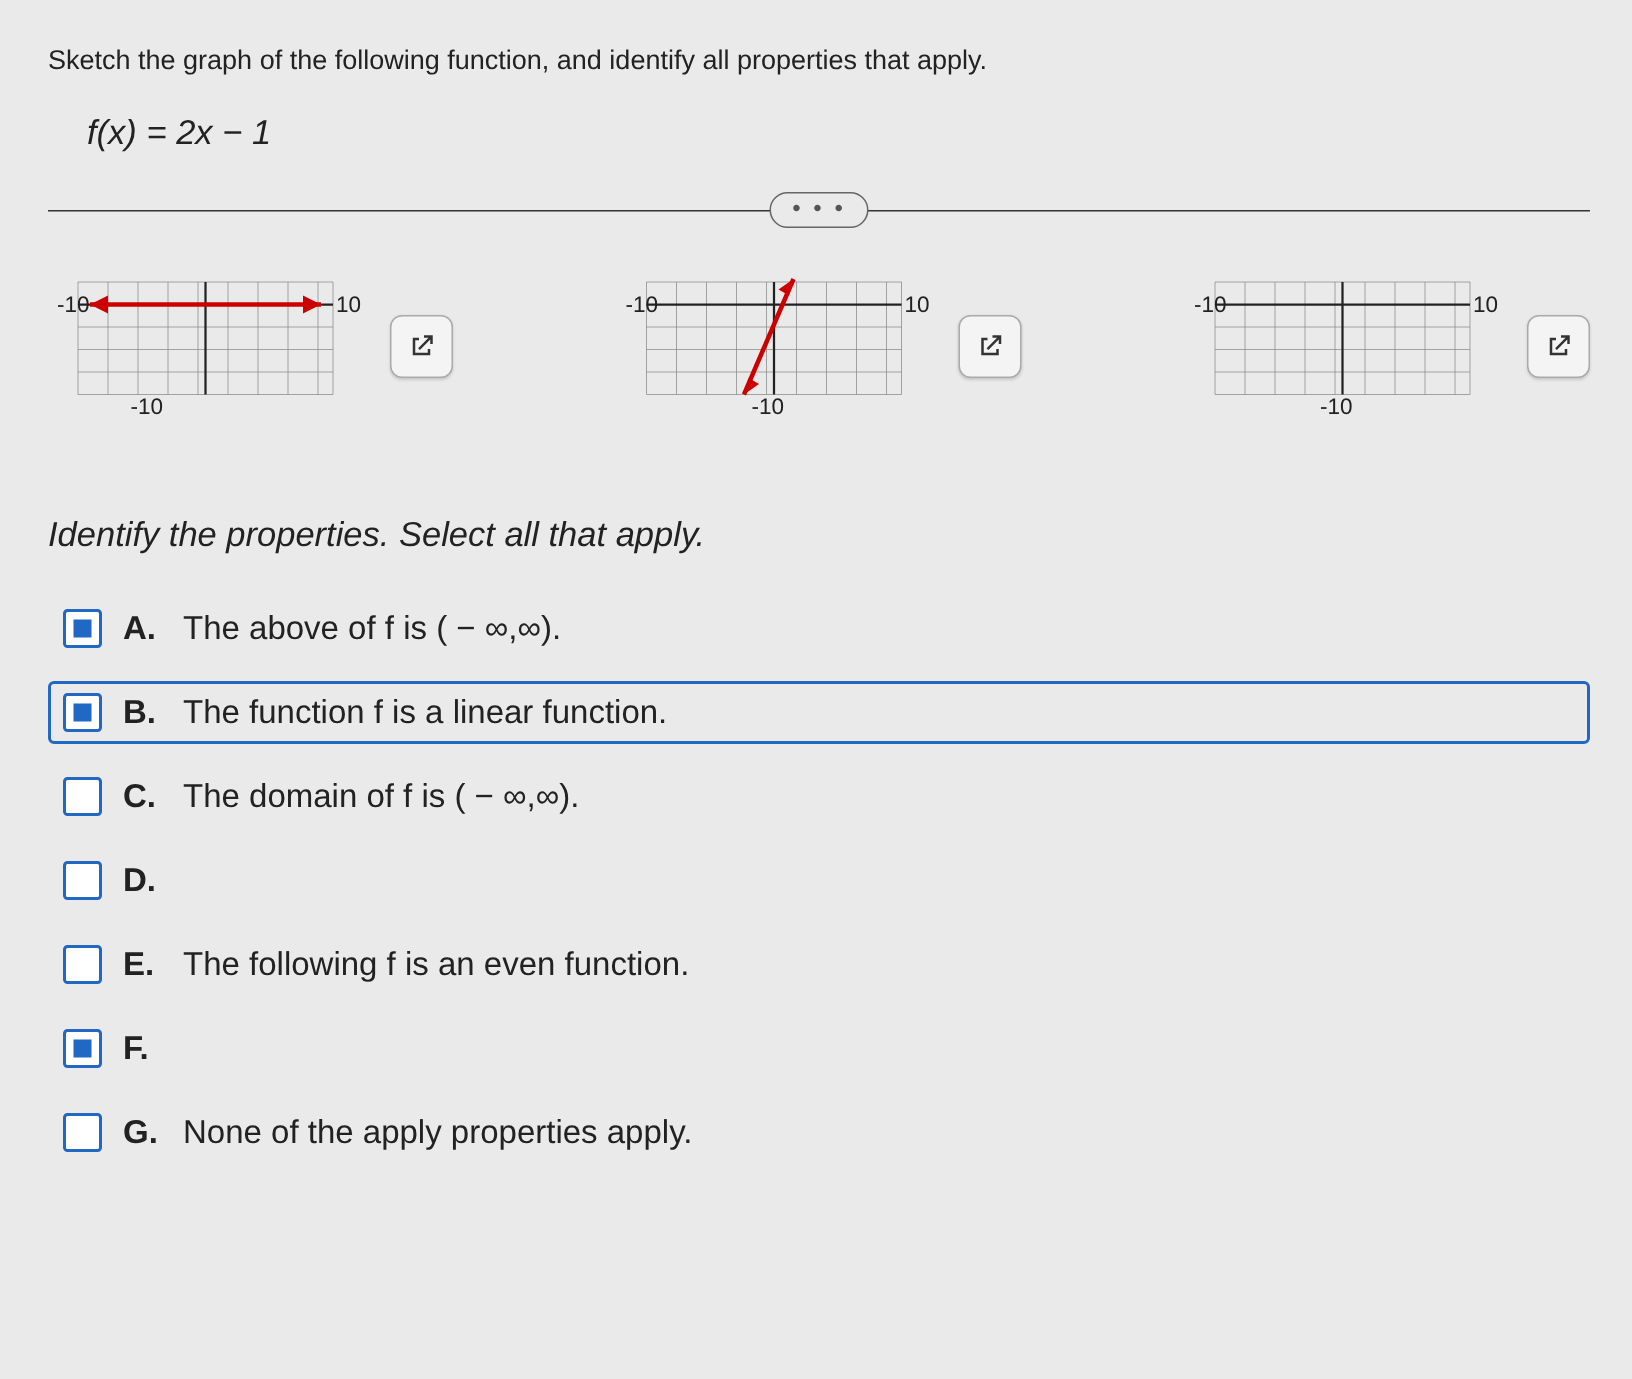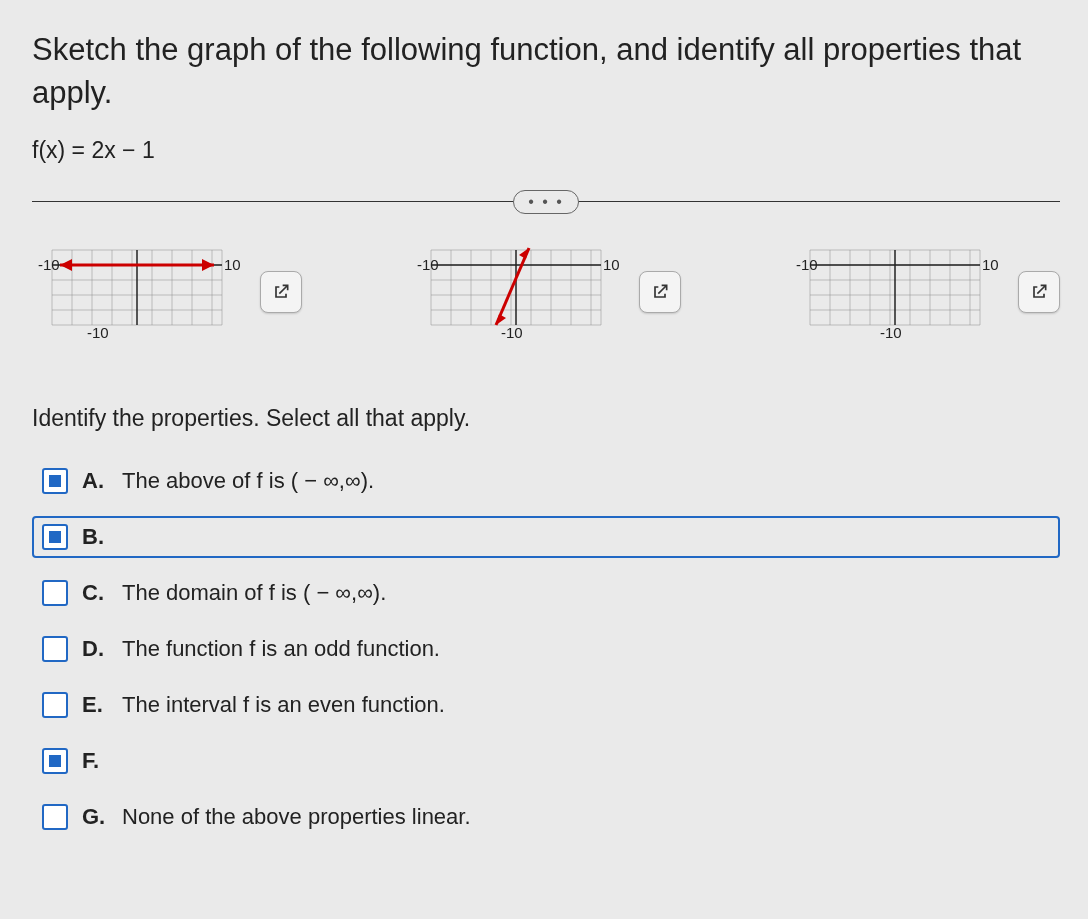--- a/index.html
+++ b/index.html
@@ -4,22 +4,22 @@
 <style>
   * { box-sizing: border-box; margin: 0; padding: 0; }
   body {
     font-family: Arial, Helvetica, sans-serif;
     background: #eaeaea;
     width: 1088px;
     height: 919px;
     padding: 28px 28px 20px 32px;
     color: #222;
   }
-  .prompt { font-size: 31px; line-height: 1.4; margin-bottom: 22px; }
-  .equation { font-size: 23px; margin-bottom: 26px; }
+  .prompt { font-size: 18px; line-height: 1.4; margin-bottom: 22px; }
+  .equation { font-size: 23px; margin-left: 26px; margin-bottom: 26px; font-style: italic; }
   .divider-row {
     display: flex; align-items: center; margin: 10px 0 26px 0;
     position: relative;
   }
   .divider-line { flex: 1; height: 1px; background: #333; }
   .pill {
     border: 1px solid #666; border-radius: 12px; padding: 2px 14px;
     background: #eaeaea; position: relative; z-index: 2;
     margin: 0 -1px; font-size: 16px; letter-spacing: 2px; color: #555;
   }
@@ -28,21 +28,21 @@
     margin-bottom: 60px;
   }
   .graph-block { display: flex; align-items: center; gap: 18px; }
   .graph-box { width: 210px; height: 105px; position: relative; }
   .popbtn {
     width: 42px; height: 42px; border: 1px solid #aaa; border-radius: 8px;
     background: #f4f4f4; display: flex; align-items: center; justify-content: center;
     box-shadow: 0 1px 2px rgba(0,0,0,0.15);
   }
   .popbtn svg { width: 20px; height: 20px; }
-  .section-title { font-size: 23px; margin-bottom: 28px; }
+  .section-title { font-size: 23px; margin-bottom: 28px; font-style: italic; }
   .options { display: flex; flex-direction: column; gap: 14px; }
   .opt {
     display: flex; align-items: center; gap: 14px; font-size: 22px;
     padding: 6px 8px; border: 2px solid transparent; border-radius: 4px;
   }
   .opt.selected-border { border-color: #2168c4; }
   .cb {
     width: 26px; height: 26px; border: 2px solid #2168c4; border-radius: 3px;
     display: flex; align-items: center; justify-content: center; flex-shrink: 0;
     background: #fff;
@@ -184,38 +184,38 @@
 
 <div class="options" id="options">
     <div class="opt">
       <div class="cb checked"></div>
       <span class="opt-letter">A.</span>
       <span class="opt-text">The above of f is ( − ∞,∞).</span>
     </div>
     <div class="opt selected-border">
       <div class="cb checked"></div>
       <span class="opt-letter">B.</span>
+      <span class="opt-text">The function f is a linear function.</span>
     </div>
     <div class="opt">
       <div class="cb"></div>
       <span class="opt-letter">C.</span>
       <span class="opt-text">The domain of f is ( − ∞,∞).</span>
     </div>
     <div class="opt">
       <div class="cb"></div>
       <span class="opt-letter">D.</span>
-      <span class="opt-text">The function f is an odd function.</span>
     </div>
     <div class="opt">
       <div class="cb"></div>
       <span class="opt-letter">E.</span>
-      <span class="opt-text">The interval f is an even function.</span>
+      <span class="opt-text">The following f is an even function.</span>
     </div>
     <div class="opt">
       <div class="cb checked"></div>
       <span class="opt-letter">F.</span>
     </div>
     <div class="opt">
       <div class="cb"></div>
       <span class="opt-letter">G.</span>
-      <span class="opt-text">None of the above properties linear.</span>
+      <span class="opt-text">None of the apply properties apply.</span>
     </div>
   </div>
 
 </body></html>

